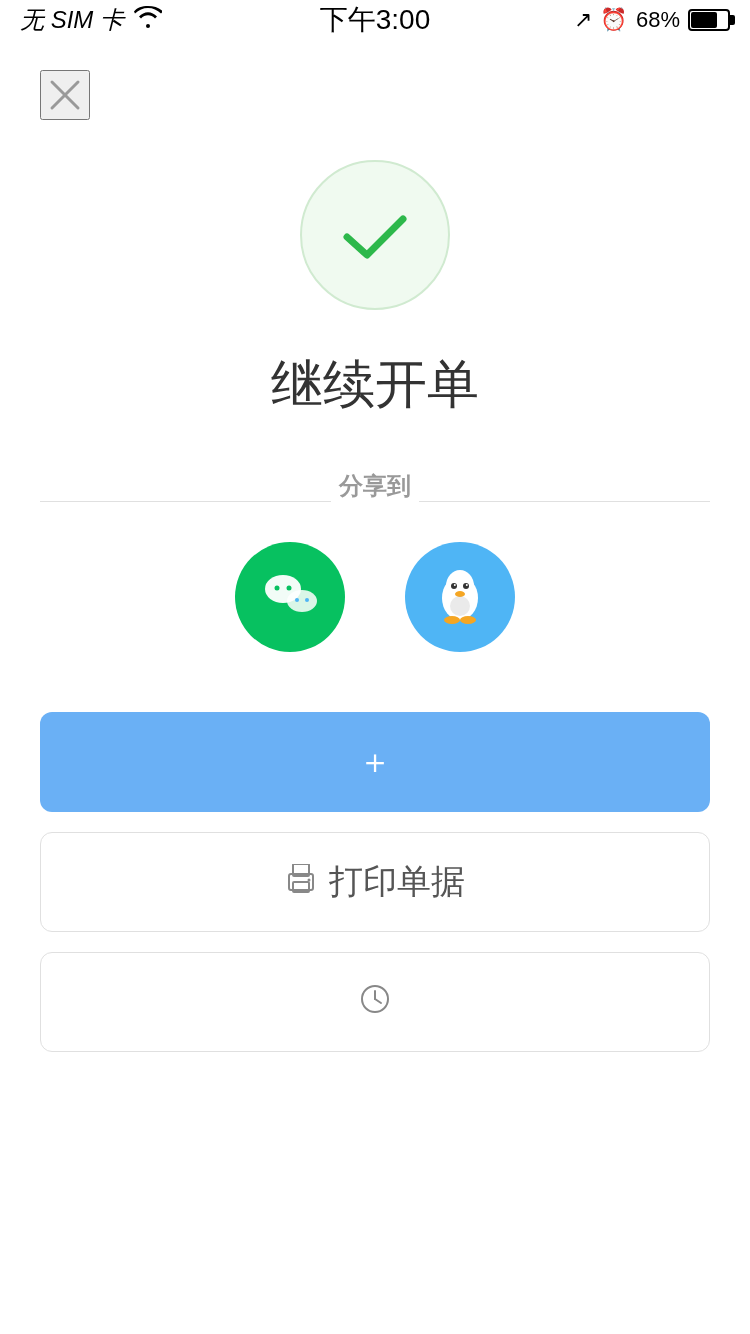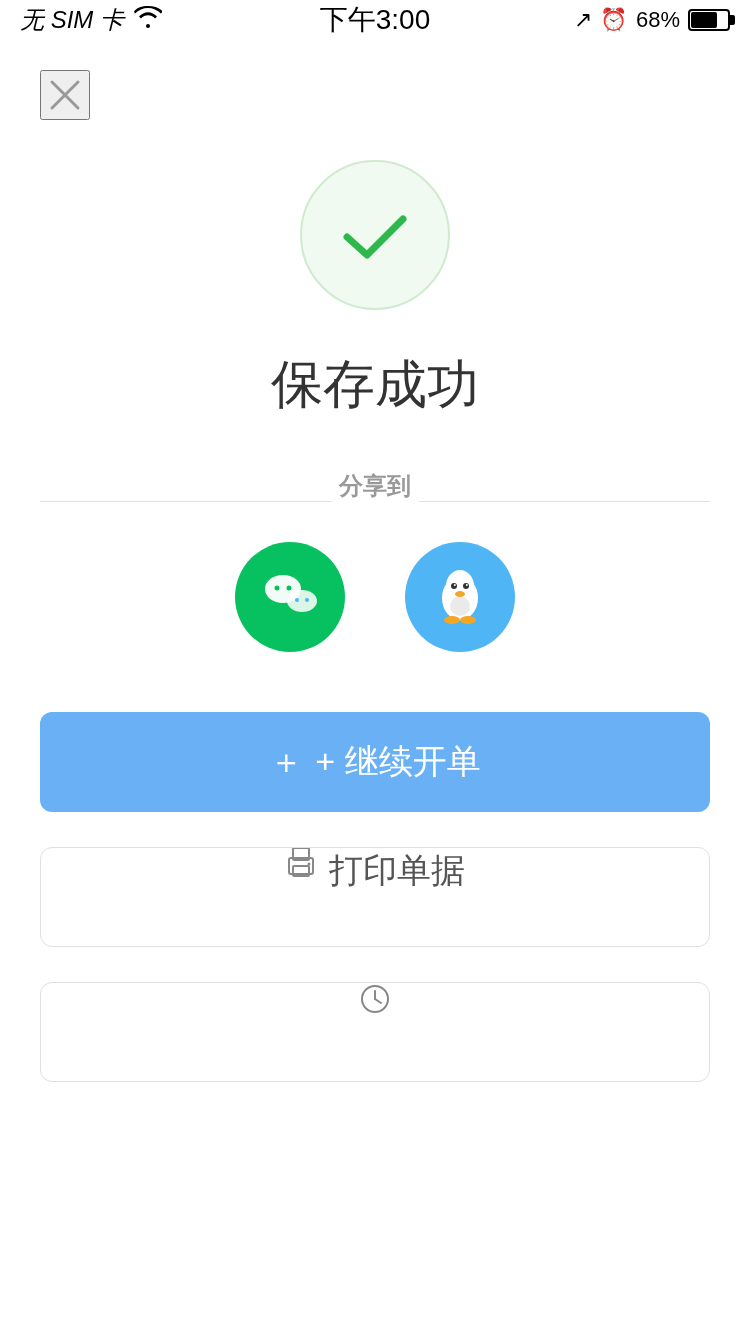--- a/index.html
+++ b/index.html
@@ -192,24 +192,23 @@
     .btn-secondary {
       width: 100%;
       height: 100px;
       background: #fff;
       border: 1px solid #e0e0e0;
       border-radius: 12px;
       font-size: 34px;
       color: #555;
       cursor: pointer;
       display: flex;
-      align-items: flex-start;
+      align-items: center;
       justify-content: center;
       gap: 12px;
-      margin-top: 15px;
     }
     .btn-icon {
       font-size: 30px;
     }
   </style>
 </head>
 <body>
 
 <div class="status-bar">
   <div class="status-left">
@@ -241,21 +240,21 @@
       <line x1="30" y1="4" x2="4" y2="30" stroke="#999" stroke-width="3" stroke-linecap="round"></line>
     </svg>
   </button>
 
   <div class="success-circle">
     <svg class="check-icon" viewBox="0 0 80 80" fill="none">
       <polyline points="12,42 32,60 68,24" stroke="#2db84b" stroke-width="7" stroke-linecap="round" stroke-linejoin="round" fill="none"></polyline>
     </svg>
   </div>
 
-  <div class="success-title">保存成功</div>
+  <div class="success-title">继续开单</div>
 
   <div class="share-divider-row">
     <div class="divider-line"></div>
     <span class="share-label">分享到</span>
     <div class="divider-line"></div>
   </div>
 
   <div class="share-icons-row">
 
     <button class="share-icon-btn share-icon-wechat">
@@ -289,21 +288,20 @@
         <ellipse cx="41" cy="56" rx="8" ry="4" fill="#f5a623"></ellipse>
 
         <ellipse cx="33" cy="42" rx="10" ry="10" fill="#aaa" opacity="0.25"></ellipse>
       </svg>
     </button>
   </div>
 
   <div class="action-buttons">
     <button class="btn-primary">
       <span>＋</span>
-      <span>+ 继续开单</span>
     </button>
 
     <button class="btn-secondary">
       <span class="btn-icon">
         <svg width="32" height="30" viewBox="0 0 32 30" fill="none">
           <rect x="4" y="10" width="24" height="16" rx="2" fill="none" stroke="#888" stroke-width="2"></rect>
           <rect x="8" y="0" width="16" height="12" rx="1" fill="none" stroke="#888" stroke-width="2"></rect>
           <rect x="8" y="18" width="16" height="10" rx="1" fill="none" stroke="#888" stroke-width="2"></rect>
           <circle cx="24" cy="16" r="1.5" fill="#888"></circle>
         </svg>

